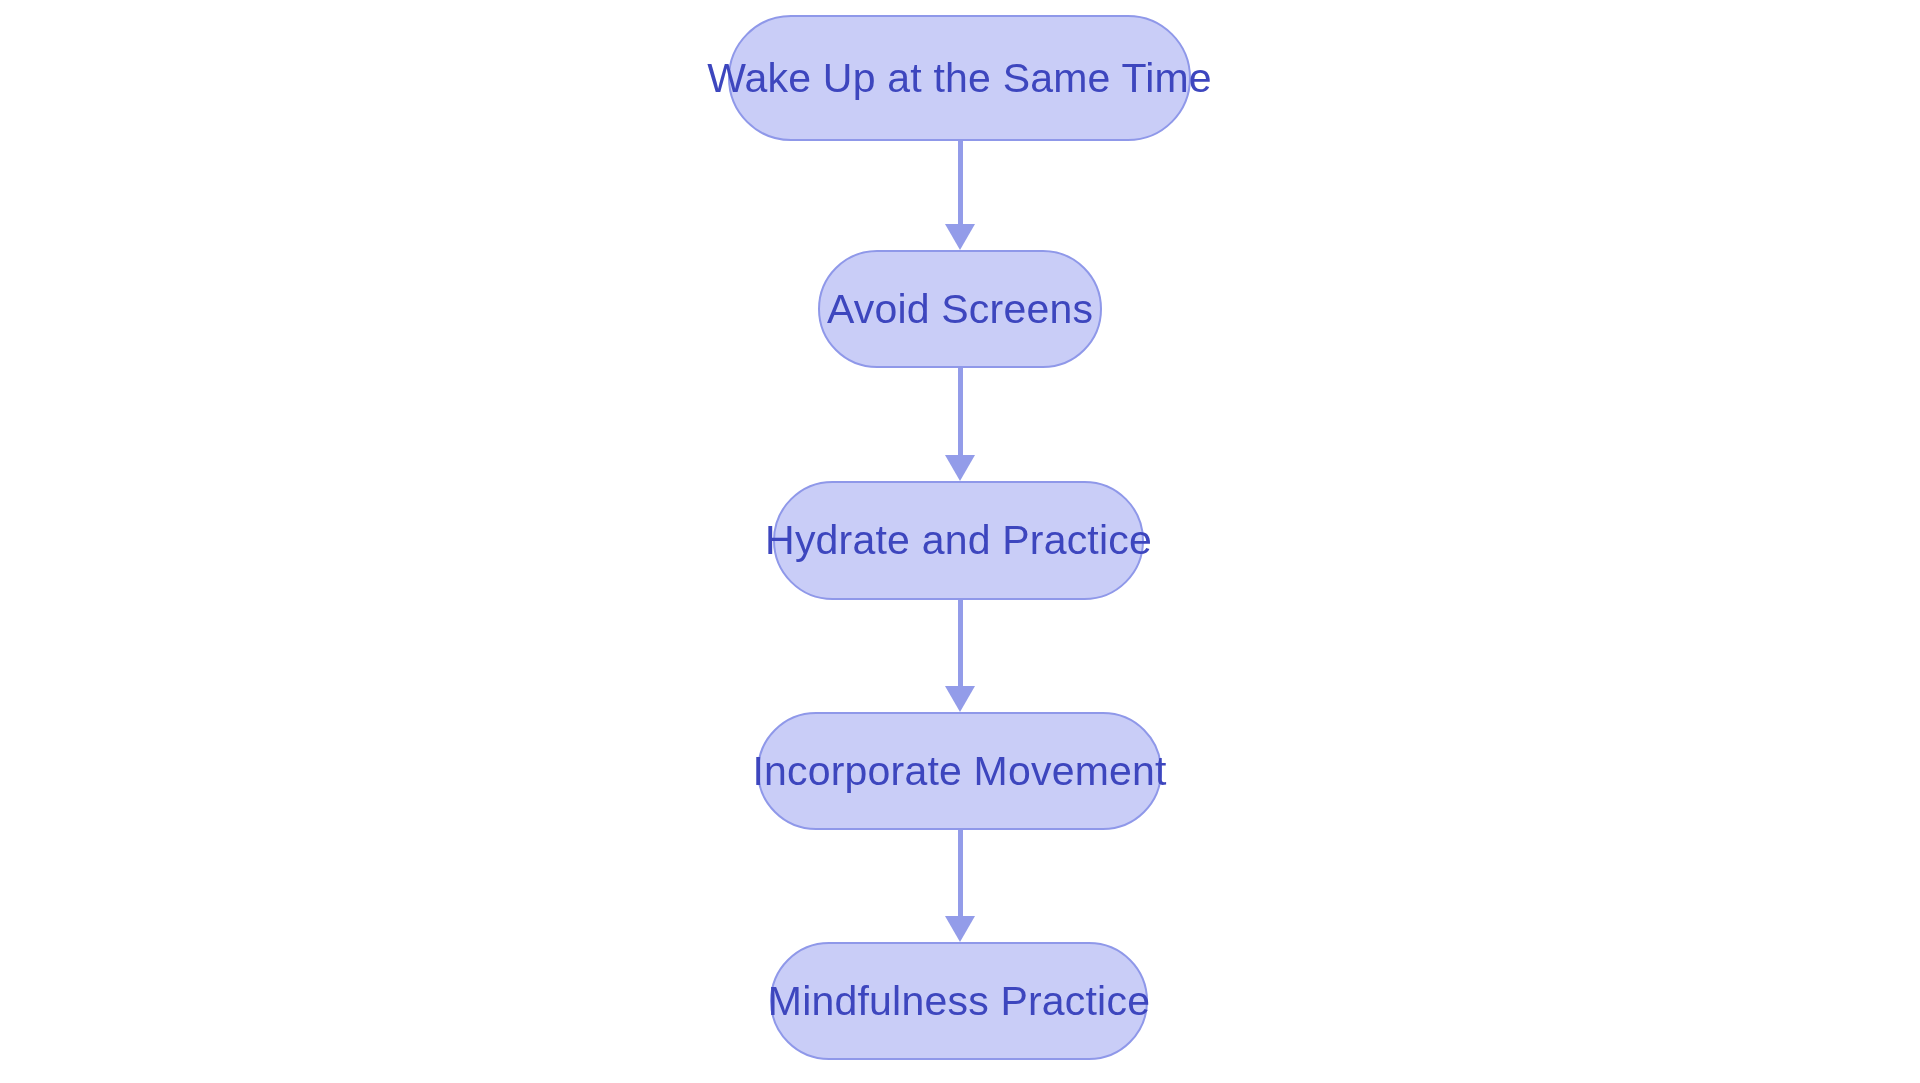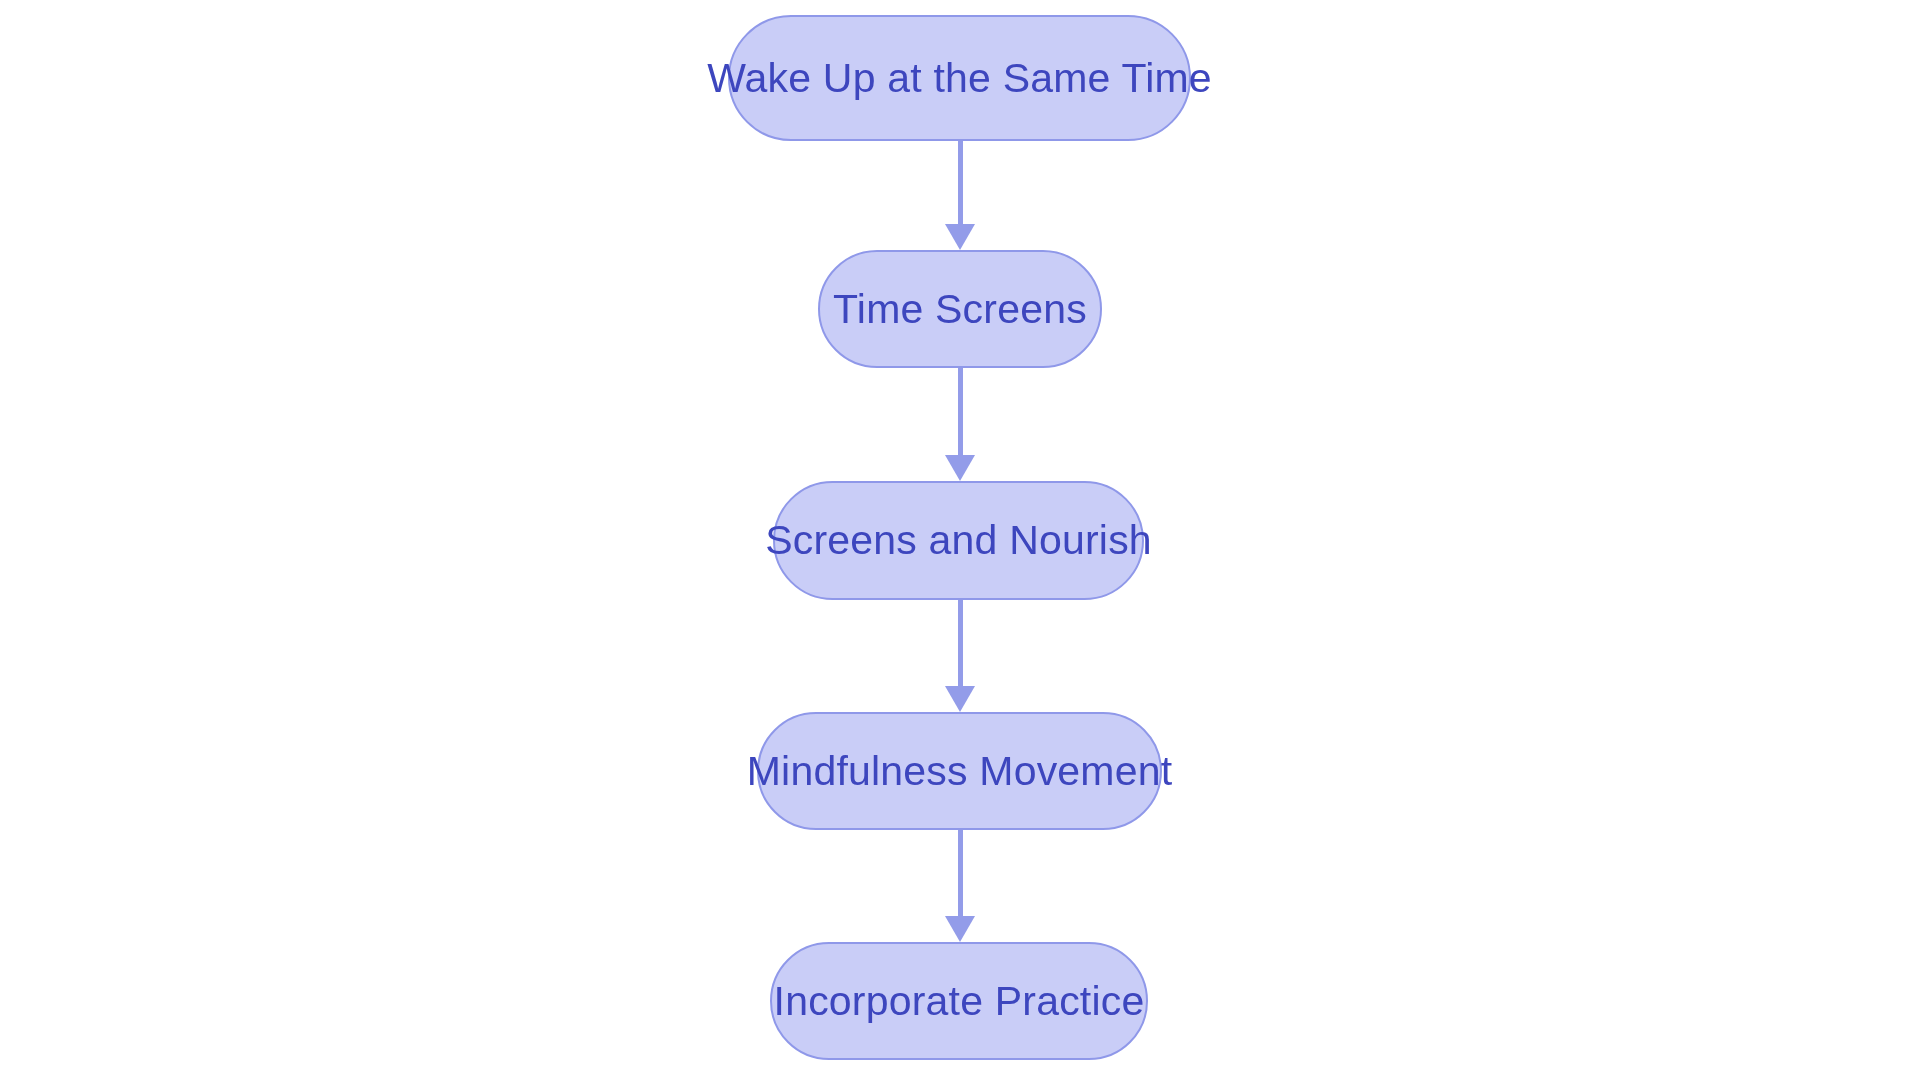--- a/index.html
+++ b/index.html
@@ -60,36 +60,36 @@
 
 <div class="canvas">
 
   <div class="node" style="left:728px; top:15px; width:463px; height:126px;">Wake Up at the Same Time</div>
 
   <div class="arrow" style="top:141px; height:109px;">
     <div class="arrow-line"></div>
     <div class="arrow-head"></div>
   </div>
 
-  <div class="node" style="left:818px; top:250px; width:284px; height:118px;">Time Screens</div>
+  <div class="node" style="left:818px; top:250px; width:284px; height:118px;">Avoid Screens</div>
 
   <div class="arrow" style="top:368px; height:113px;">
     <div class="arrow-line"></div>
     <div class="arrow-head"></div>
   </div>
 
-  <div class="node" style="left:773px; top:481px; width:371px; height:119px;">Screens and Nourish</div>
+  <div class="node" style="left:773px; top:481px; width:371px; height:119px;">Hydrate and Practice</div>
 
   <div class="arrow" style="top:600px; height:112px;">
     <div class="arrow-line"></div>
     <div class="arrow-head"></div>
   </div>
 
-  <div class="node" style="left:757px; top:712px; width:405px; height:118px;">Mindfulness Movement</div>
+  <div class="node" style="left:757px; top:712px; width:405px; height:118px;">Incorporate Movement</div>
 
   <div class="arrow" style="top:830px; height:112px;">
     <div class="arrow-line"></div>
     <div class="arrow-head"></div>
   </div>
 
-  <div class="node" style="left:770px; top:942px; width:378px; height:118px;">Incorporate Practice</div>
+  <div class="node" style="left:770px; top:942px; width:378px; height:118px;">Mindfulness Practice</div>
 
 </div>
 
 </body></html>

